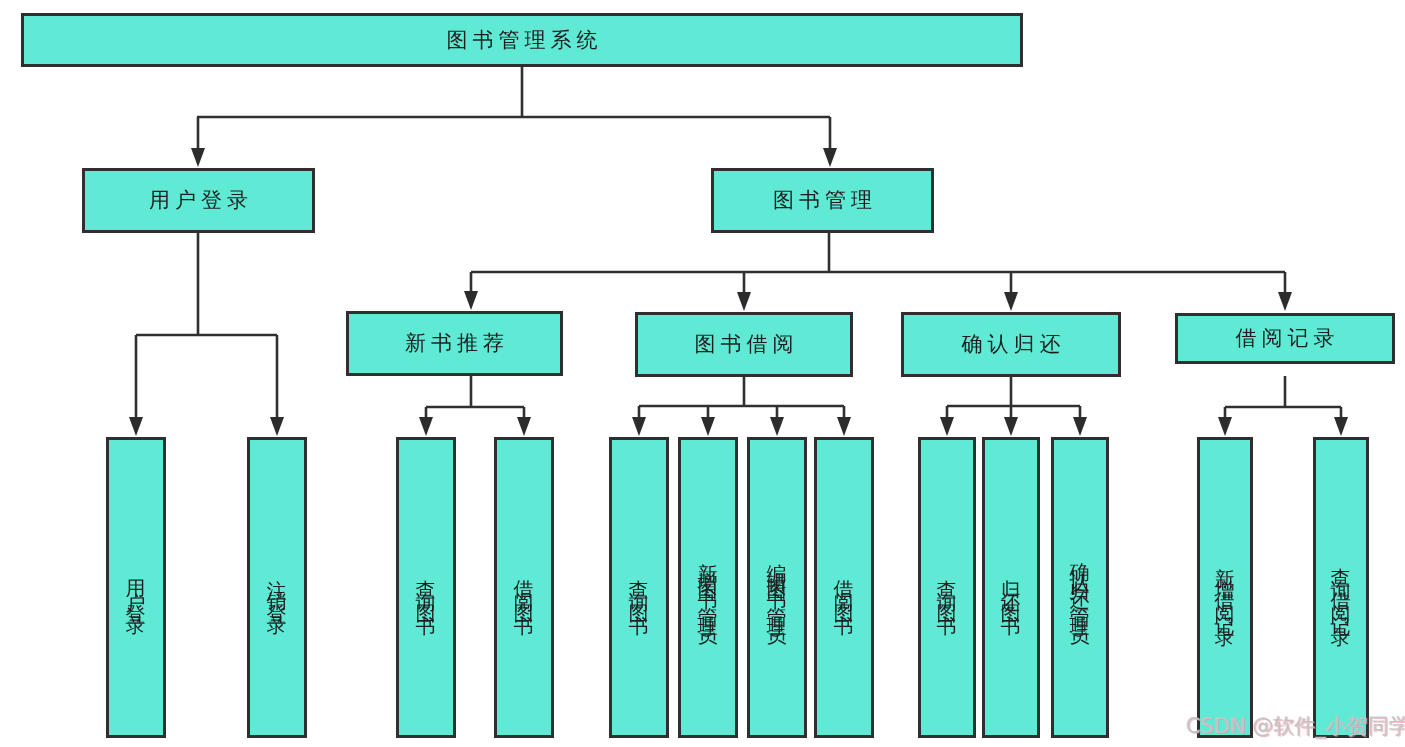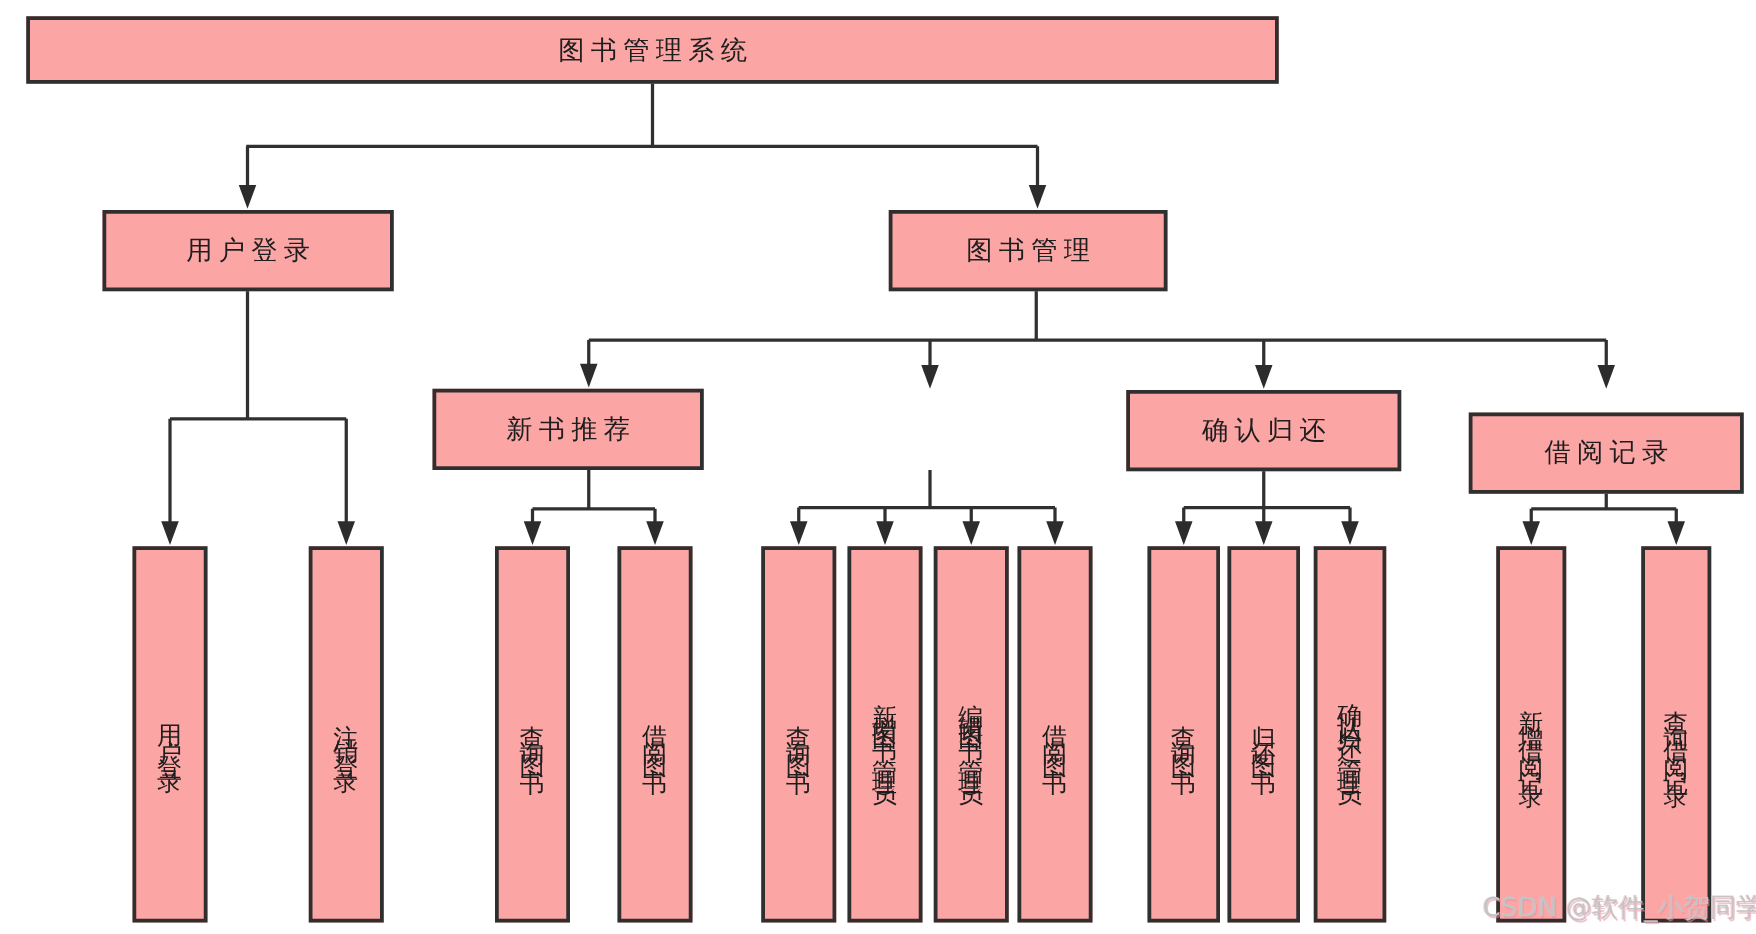--- a/index.html
+++ b/index.html
@@ -20,21 +20,21 @@
   .connectors path {
     stroke: #303030;
     stroke-width: 2.6;
     fill: none;
   }
   .connectors polygon { fill: #2c2c2c; }
   .box {
     position: absolute;
     box-sizing: border-box;
     border: 3px solid #2f2f2f;
-    background: #fca5a5;
+    background: #5eead4;
     display: flex;
     align-items: center;
     justify-content: center;
     z-index: 2;
   }
   .box span {
     color: #1e1e1e;
     line-height: 1;
     white-space: nowrap;
   }
@@ -115,24 +115,27 @@
   <div class="box h" style="left:82px;top:168px;width:233px;height:65px">
     <span>用户登录</span>
   </div>
   <div class="box h" style="left:711px;top:168px;width:223px;height:65px">
     <span>图书管理</span>
   </div>
 
   <div class="box h" style="left:346px;top:311px;width:217px;height:65px">
     <span>新书推荐</span>
   </div>
+  <div class="box h" style="left:635px;top:312px;width:218px;height:65px">
+    <span>图书借阅</span>
+  </div>
   <div class="box h" style="left:901px;top:312px;width:220px;height:65px">
     <span>确认归还</span>
   </div>
-  <div class="box h" style="left:1175px;top:330px;width:220px;height:65px">
+  <div class="box h" style="left:1175px;top:313px;width:220px;height:51px">
     <span>借阅记录</span>
   </div>
 
   <div class="box v" style="left:106px;top:437px;width:60px;height:301px">
     <span>用户登录</span>
   </div>
   <div class="box v" style="left:247px;top:437px;width:60px;height:301px">
     <span>注销登录</span>
   </div>
   <div class="box v" style="left:396px;top:437px;width:60px;height:301px">

